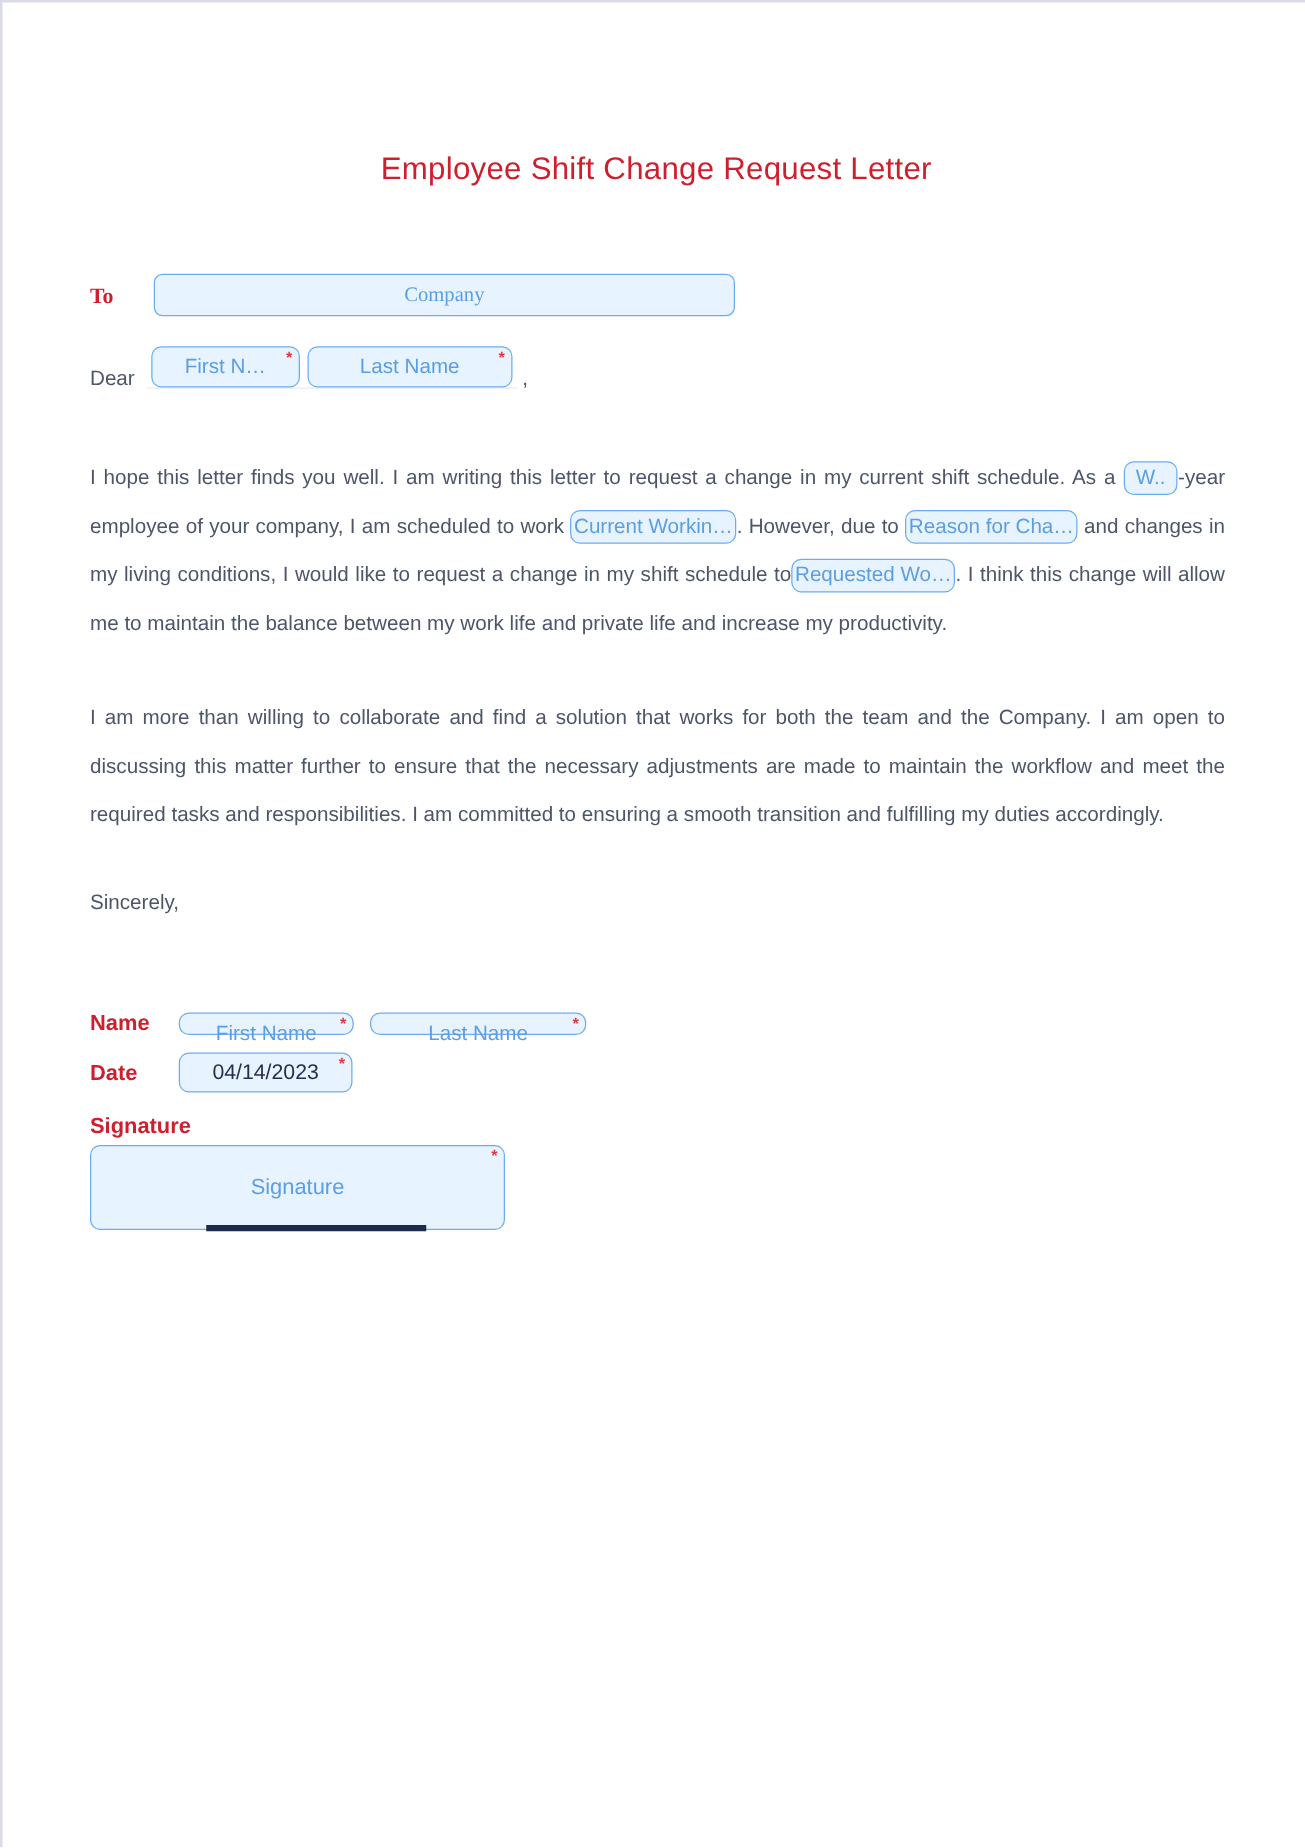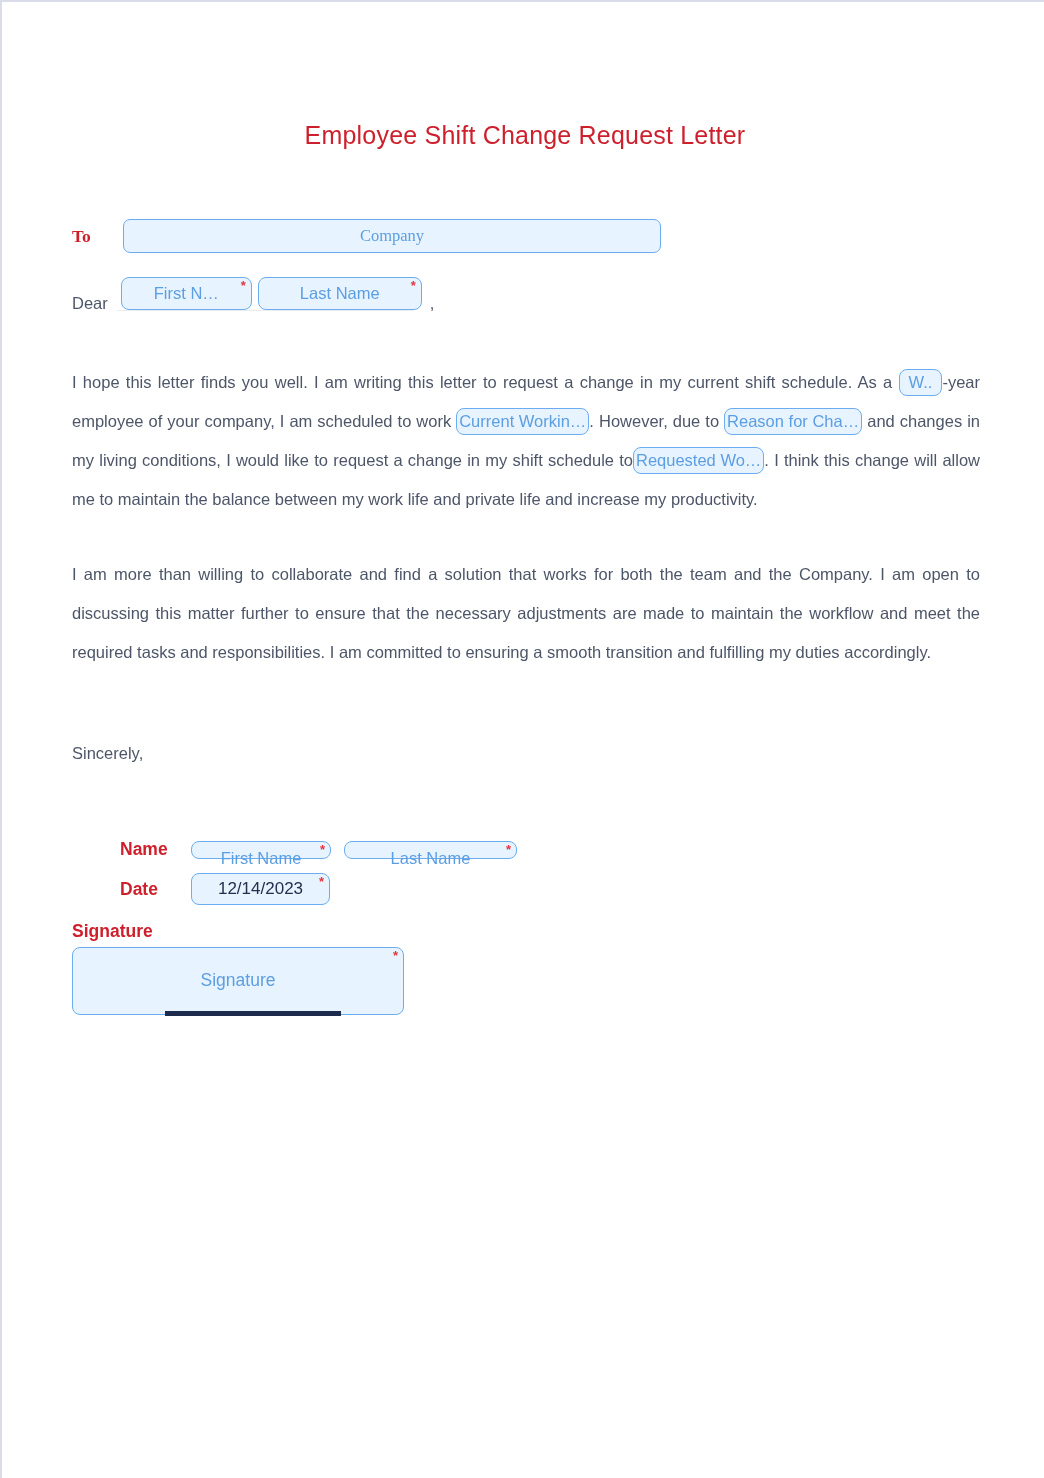--- a/index.html
+++ b/index.html
@@ -25,51 +25,51 @@
     line-height:28px;letter-spacing:.2px;
   }
   
   .to-row{display:flex;margin-top:70px;font-family:Liberation Serif, serif;}
   .to-label{width:51px;color:var(--red);font-weight:bold;font-size:17.5px;line-height:34px;}
   .stack{display:flex;flex-direction:column;gap:8px;}
   .field{
     background:var(--field-bg);border:1.5px solid var(--field-border);
     color:var(--field-text);text-align:center;position:relative;
   }
-  .field.big{width:538px;height:34px;font-size:16.5px;line-height:31px;border-radius:7px;}
+  .field.big{width:465px;height:34px;font-size:16.5px;line-height:31px;border-radius:7px;}
   
   .dear-row{margin-top:24px;display:flex;align-items:flex-end;position:relative;height:35px;}
   .dear-underline{position:absolute;left:45px;bottom:1px;width:297px;height:1px;background:#ececec;}
   .dear-label,.dear-comma{font-size:16.5px;color:var(--body-text);line-height:18px;}
   .dear-label{margin-right:13px;}
   .field.small{height:33px;font-size:16.5px;line-height:30px;margin-right:6px;border-radius:8px;margin-bottom:2px;}
-  .f-first-sm{width:131px;}
+  .f-first-sm{width:119px;}
   .f-last-sm{width:164px;}
   .dear-comma{margin-left:2px;}
   .req{
     position:absolute;top:1px;right:5px;color:var(--req);
     font-size:13px;font-weight:bold;line-height:13px;
   }
   
   .para{
     width:908px;text-align:justify;font-size:16.5px;line-height:39px;
     color:var(--body-text);margin-top:36px;
   }
   .para.first{margin-top:51px;}
   .para.third{margin-top:38px;}
   .ifield{
     display:inline-block;background:var(--field-bg);
     border:1.5px solid var(--field-border);border-radius:8px;
     color:var(--field-text);padding:3px 2px;line-height:normal;
     font-size:16.5px;white-space:nowrap;
   }
   .ifield.tiny{padding:3px 9px;}
-  .closing{margin-top:72px;font-size:16.5px;color:var(--body-text);}
+  .closing{margin-top:41px;font-size:16.5px;color:var(--body-text);}
   
-  .info-row{display:flex;align-items:center;margin-top:13px;margin-left:48px;}
+  .info-row{display:flex;align-items:center;margin-top:13px;}
   .info-row.name-row{margin-top:76px;}
   .info-label{width:71px;color:var(--red);font-weight:bold;font-size:17.5px;}
   .field.name{width:140px;height:18px;line-height:32px;margin-right:13px;font-size:16.5px;border-radius:8px;}
   .field.name.last{width:173px;}
   .field.date{width:139px;height:32px;line-height:29px;font-size:17px;border-radius:8px;color:var(--date-text);font-weight:500;}
   .sig-label{margin-top:16px;color:var(--red);font-weight:bold;font-size:17.5px;line-height:20px;}
   .field.sig{margin-top:6px;width:332px;height:68px;line-height:65px;font-size:17.5px;border-radius:8px;}
   .sig-line{position:absolute;bottom:-2px;left:92px;width:176px;height:5px;background:var(--sig-line);}
 </style>
 </head>
@@ -103,21 +103,21 @@
     <p class="closing">Sincerely,</p>
 
     <div class="info-row name-row">
       <div class="info-label">Name</div>
       <div class="field name"><span>First Name</span><span class="req">*</span></div>
       <div class="field name last"><span>Last Name</span><span class="req">*</span></div>
     </div>
 
     <div class="info-row">
       <div class="info-label">Date</div>
-      <div class="field date"><span>12/14/2023</span><span class="req">*</span></div>
+      <div class="field date"><span>04/14/2023</span><span class="req">*</span></div>
     </div>
 
     <div class="sig-label">Signature</div>
     <div class="field sig">
       <span>Signature</span>
       <span class="req">*</span>
       <div class="sig-line"></div>
     </div>
 
   </div>

